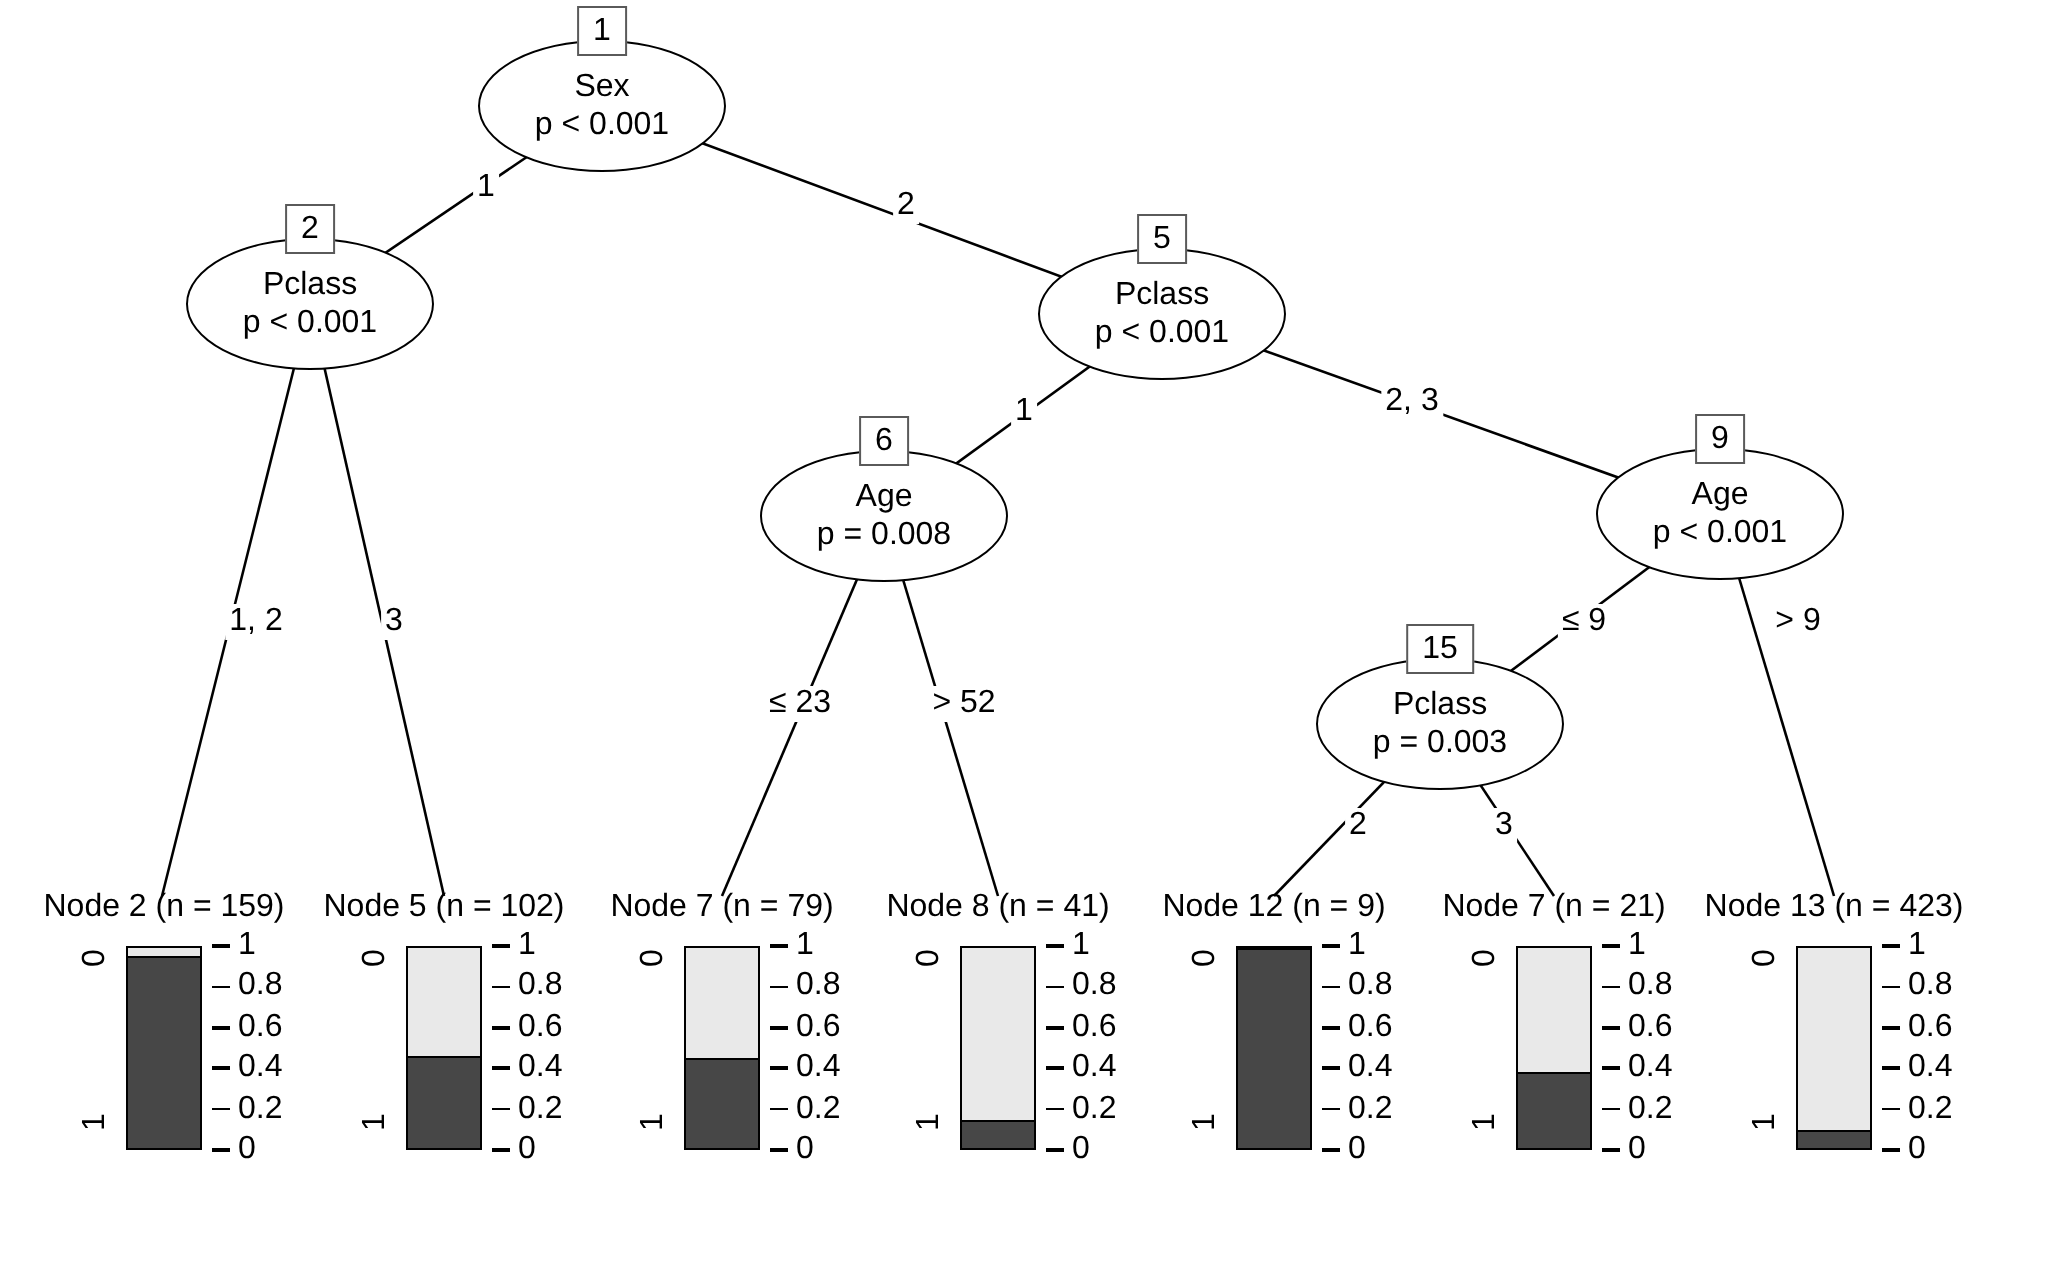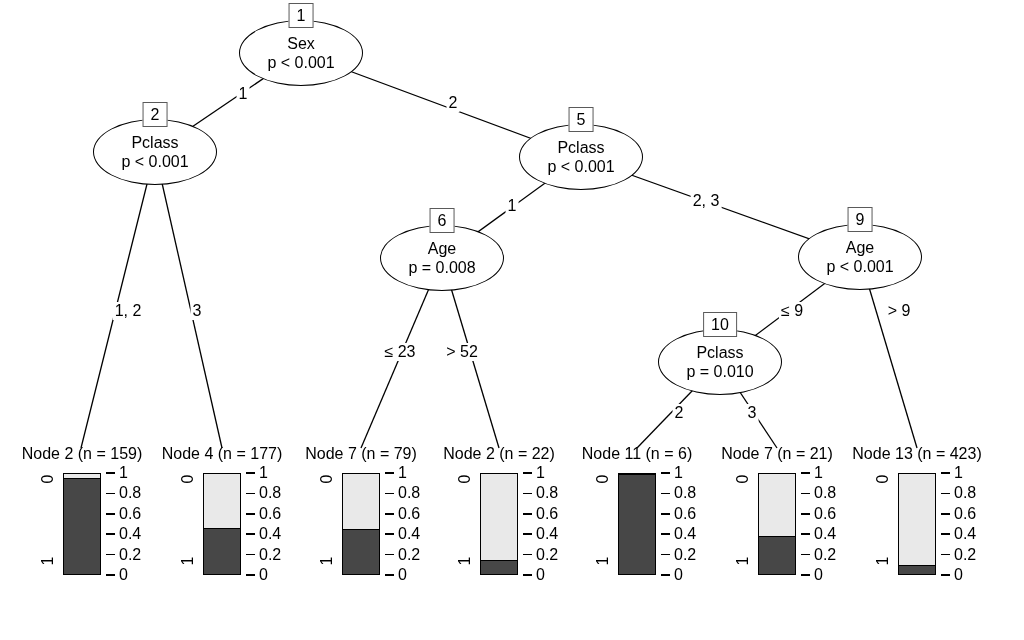--- a/index.html
+++ b/index.html
@@ -68,21 +68,21 @@
   #t13{left:870px;}
 
   
   #el0{left:243px;top:94px;}
   #el1{left:453px;top:103px;}
   #el2{left:128px;top:311px;}
   #el3{left:197px;top:311px;}
   #el4{left:512px;top:206px;}
   #el5{left:706px;top:201px;}
   #el6{left:400px;top:352px;}
-  #el7{left:462px;top:352px;}
+  #el7{left:482px;top:352px;}
   #el8{left:792px;top:311px;}
   #el9{left:899px;top:311px;}
   #el10{left:679px;top:413px;}
   #el11{left:752px;top:413px;}
 </style>
 </head>
 <body>
 
 <div class="stage">
 
@@ -137,23 +137,23 @@
     <div class="ellipse">
       <span>Age</span>
       <span>p &lt; 0.001</span>
     </div>
     <div class="badge">9</div>
   </div>
 
   <div class="inner-node" id="n10">
     <div class="ellipse">
       <span>Pclass</span>
-      <span>p = 0.010</span>
-    </div>
-    <div class="badge">10</div>
+      <span>p = 0.003</span>
+    </div>
+    <div class="badge">15</div>
   </div>
 
   <span class="edge-label" id="el0">1</span>
   <span class="edge-label" id="el1">2</span>
   <span class="edge-label" id="el2">1, 2</span>
   <span class="edge-label" id="el3">3</span>
   <span class="edge-label" id="el4">1</span>
   <span class="edge-label" id="el5">2, 3</span>
   <span class="edge-label" id="el6">≤ 23</span>
   <span class="edge-label" id="el7">&gt; 52</span>
@@ -179,21 +179,21 @@
         <div class="tick-dash" style="top: 60.4px;"></div>
         <span class="tick-label" style="top: 52.2px;">0.4</span>
         <div class="tick-dash" style="top: 80.8px;"></div>
         <span class="tick-label" style="top: 72.6px;">0.2</span>
         <div class="tick-dash" style="top: 101.2px;"></div>
         <span class="tick-label" style="top: 93px;">0</span>
       </div>
   </div>
 
   <div class="terminal" id="t4">
-    <span class="t-title">Node 4 (n = 177)</span>
+    <span class="t-title">Node 5 (n = 102)</span>
     <span class="t-cat cat-top">0</span>
     <span class="t-cat cat-bottom">1</span>
     <div class="t-bar" style="background: rgb(233, 233, 233);">
       <div class="t-dark" style="height: 46%; background: rgb(71, 71, 71);"></div>
     </div>
     <div class="t-ticks">
         <div class="tick-dash" style="top: -0.8px;"></div>
         <span class="tick-label" style="top: -9px;">1</span>
         <div class="tick-dash" style="top: 19.6px;"></div>
         <span class="tick-label" style="top: 11.4px;">0.8</span>
@@ -225,21 +225,21 @@
         <div class="tick-dash" style="top: 60.4px;"></div>
         <span class="tick-label" style="top: 52.2px;">0.4</span>
         <div class="tick-dash" style="top: 80.8px;"></div>
         <span class="tick-label" style="top: 72.6px;">0.2</span>
         <div class="tick-dash" style="top: 101.2px;"></div>
         <span class="tick-label" style="top: 93px;">0</span>
       </div>
   </div>
 
   <div class="terminal" id="t8">
-    <span class="t-title">Node 2 (n = 22)</span>
+    <span class="t-title">Node 8 (n = 41)</span>
     <span class="t-cat cat-top">0</span>
     <span class="t-cat cat-bottom">1</span>
     <div class="t-bar" style="background: rgb(233, 233, 233);">
       <div class="t-dark" style="height: 14%; background: rgb(71, 71, 71);"></div>
     </div>
     <div class="t-ticks">
         <div class="tick-dash" style="top: -0.8px;"></div>
         <span class="tick-label" style="top: -9px;">1</span>
         <div class="tick-dash" style="top: 19.6px;"></div>
         <span class="tick-label" style="top: 11.4px;">0.8</span>
@@ -248,21 +248,21 @@
         <div class="tick-dash" style="top: 60.4px;"></div>
         <span class="tick-label" style="top: 52.2px;">0.4</span>
         <div class="tick-dash" style="top: 80.8px;"></div>
         <span class="tick-label" style="top: 72.6px;">0.2</span>
         <div class="tick-dash" style="top: 101.2px;"></div>
         <span class="tick-label" style="top: 93px;">0</span>
       </div>
   </div>
 
   <div class="terminal" id="t11">
-    <span class="t-title">Node 11 (n = 6)</span>
+    <span class="t-title">Node 12 (n = 9)</span>
     <span class="t-cat cat-top">0</span>
     <span class="t-cat cat-bottom">1</span>
     <div class="t-bar" style="background: rgb(233, 233, 233);">
       <div class="t-dark" style="height: 100%; background: rgb(71, 71, 71);"></div>
     </div>
     <div class="t-ticks">
         <div class="tick-dash" style="top: -0.8px;"></div>
         <span class="tick-label" style="top: -9px;">1</span>
         <div class="tick-dash" style="top: 19.6px;"></div>
         <span class="tick-label" style="top: 11.4px;">0.8</span>

